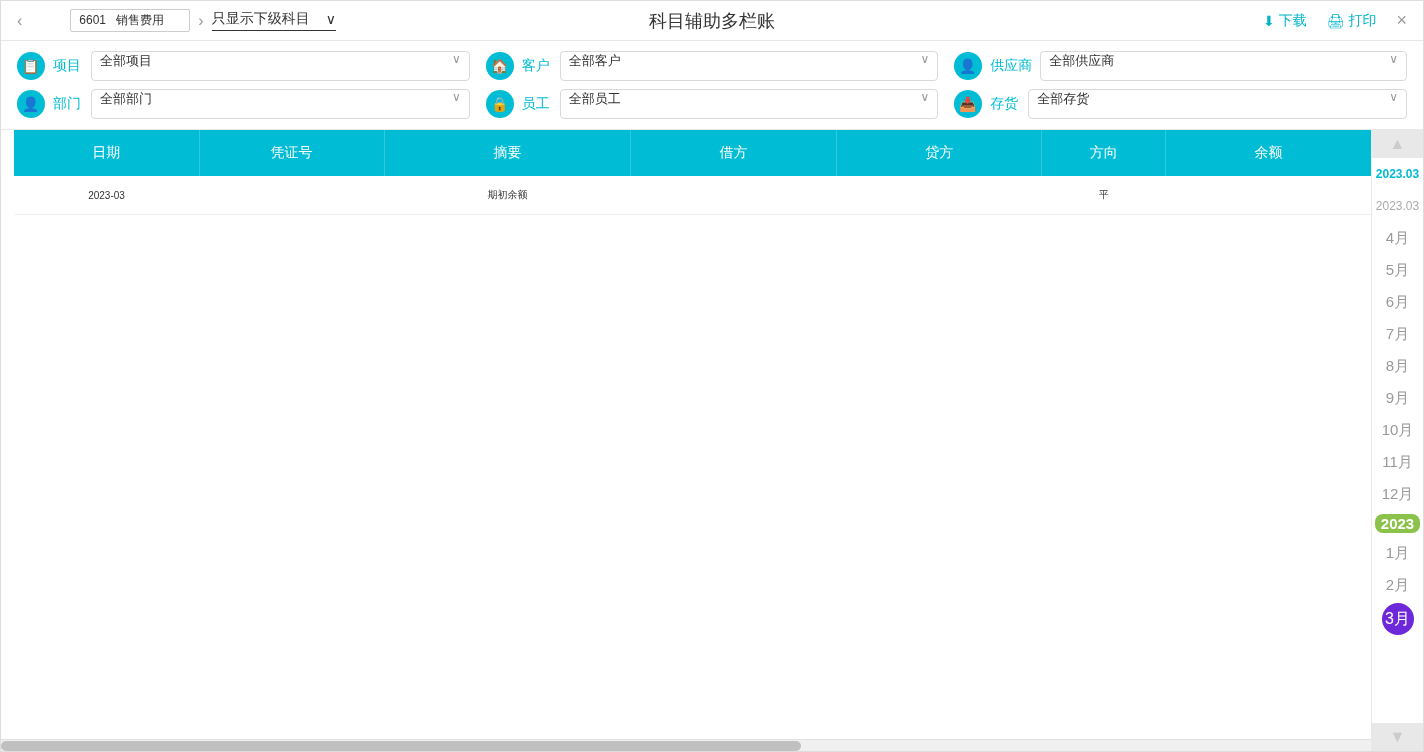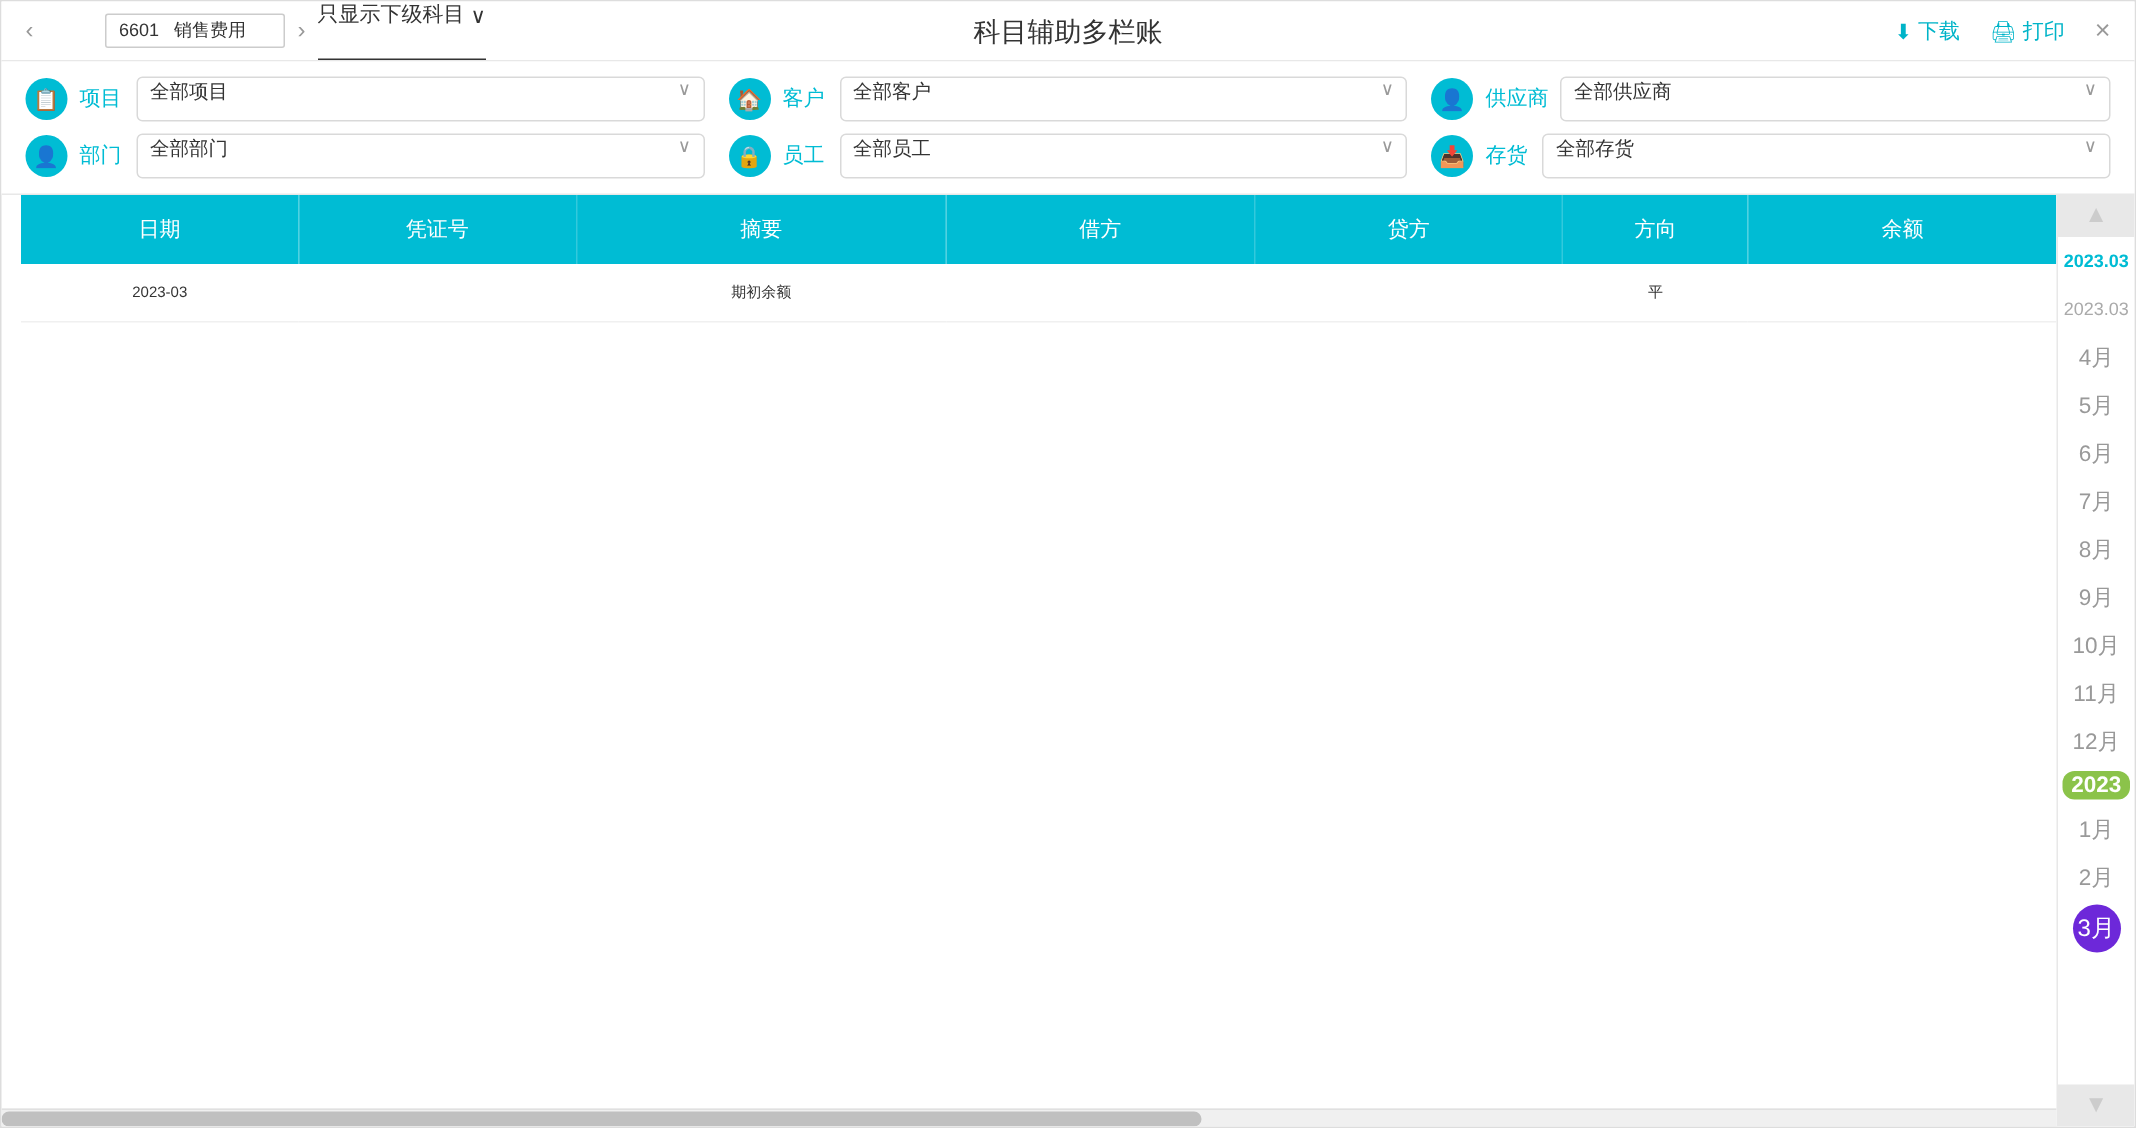--- a/index.html
+++ b/index.html
@@ -54,25 +54,25 @@
       border: 1px solid #ccc;
       padding: 2px 8px;
       border-radius: 2px;
       min-width: 120px;
       margin-left: 40px;
     }
 
     .show-sub-dropdown {
       display: flex;
       align-items: center;
-      gap: 4px;
+      gap: 16px;
       color: #333;
       cursor: pointer;
       border-bottom: 1px solid #333;
-      padding-bottom: 20px;
+      padding-bottom: 2px;
     }
 
     .title-center {
       font-size: 18px;
       font-weight: normal;
       color: #333;
       position: absolute;
       left: 50%;
       transform: translateX(-50%);
     }

